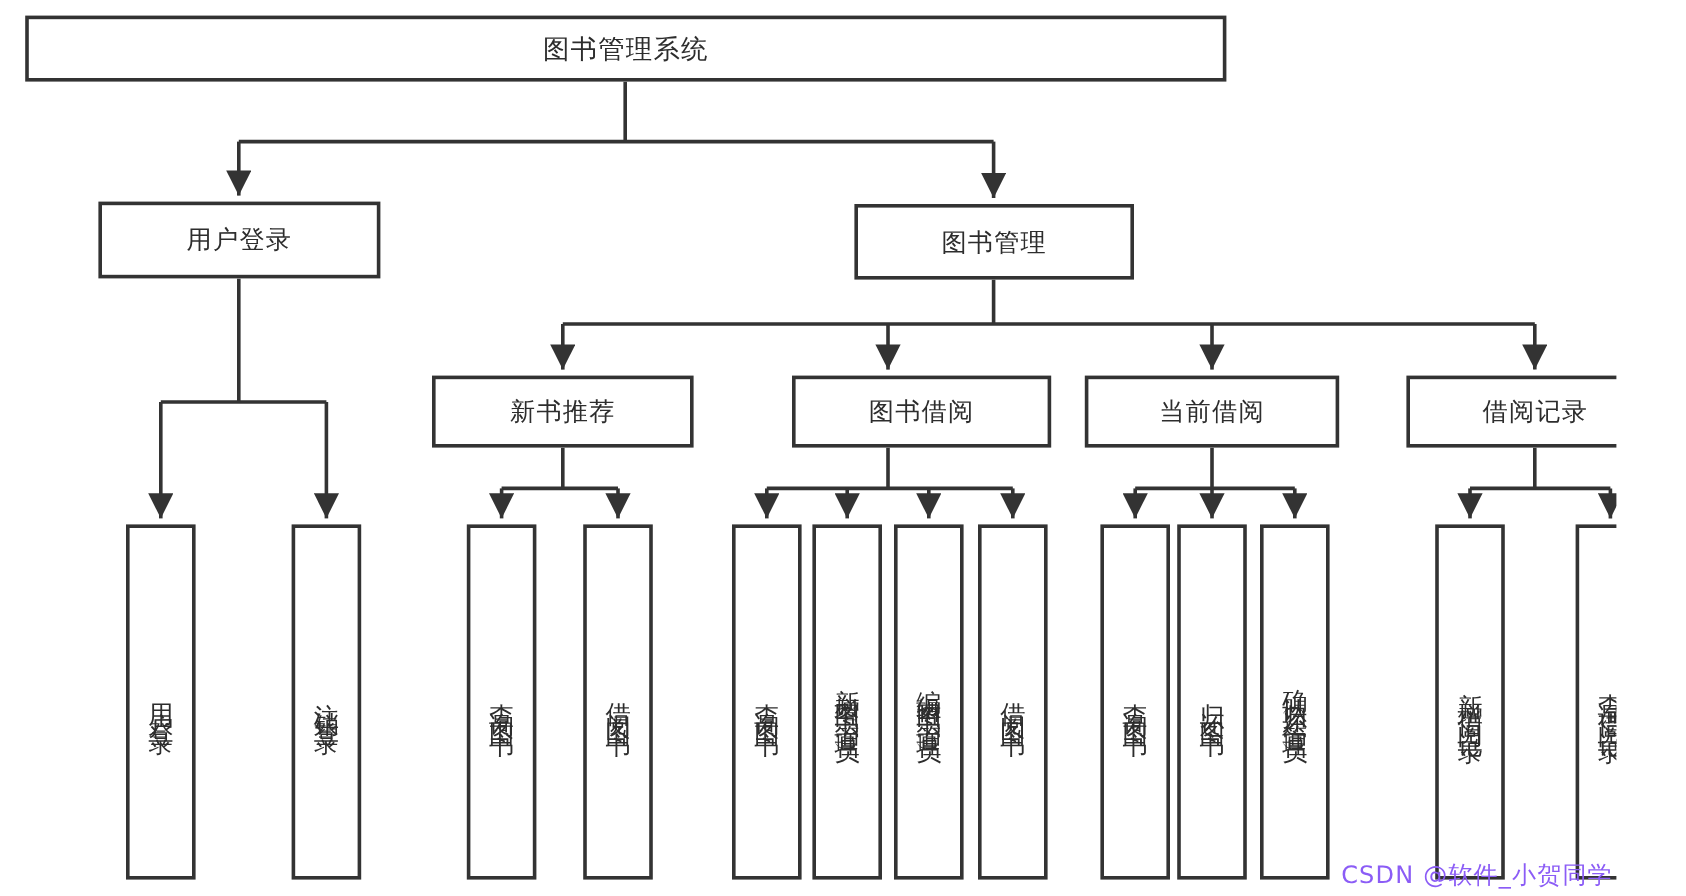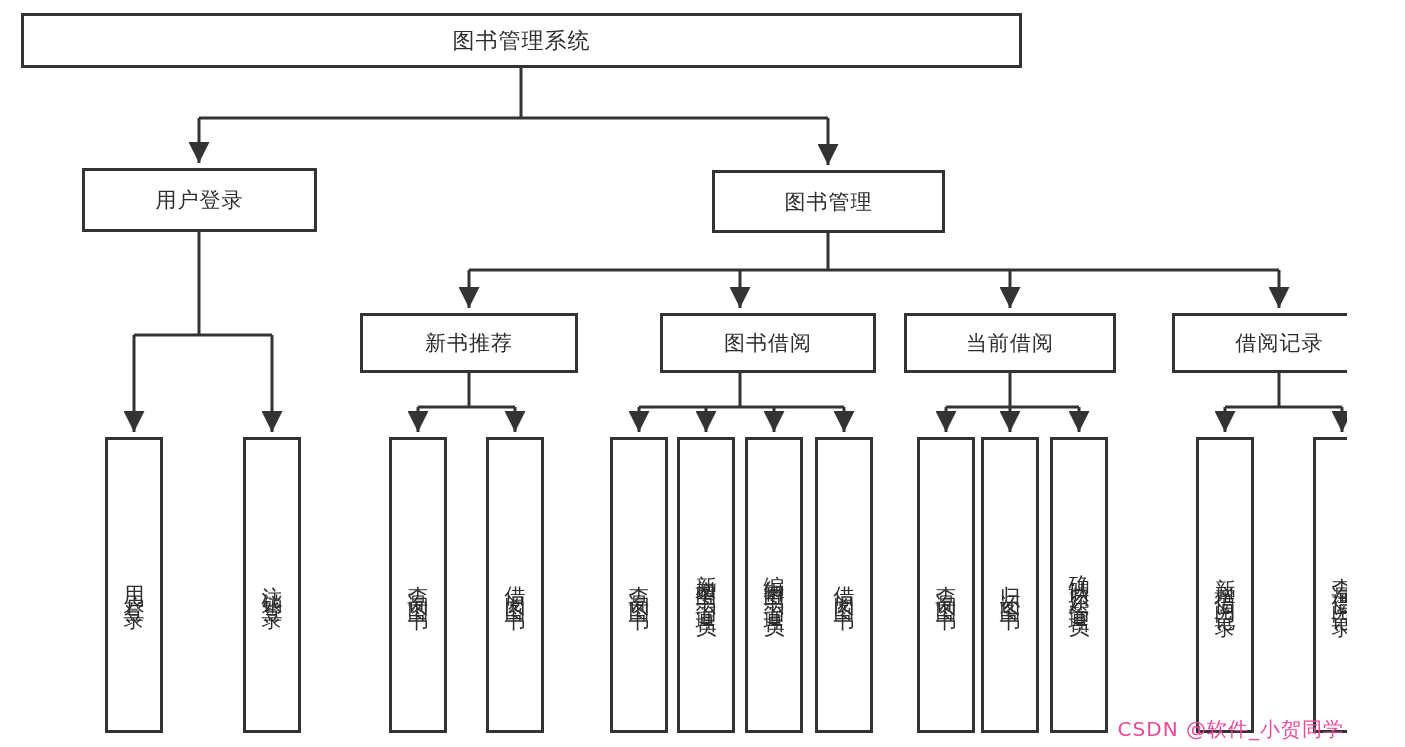--- a/index.html
+++ b/index.html
@@ -42,21 +42,21 @@
     font-size: 21px;
     letter-spacing: 8px;
     color: #2d2d2d;
     white-space: nowrap;
   }
   .watermark {
     position: absolute;
     right: 3px;
     bottom: 4px;
     font-size: 20px;
-    color: #ec4899;
+    color: #8b5cf6;
     letter-spacing: 1px;
   }
 </style>
 </head>
 <body>
 
 <div id="stage">
 
   <svg id="wires" width="1405" height="747" viewBox="0 0 1405 747">
     <defs>

